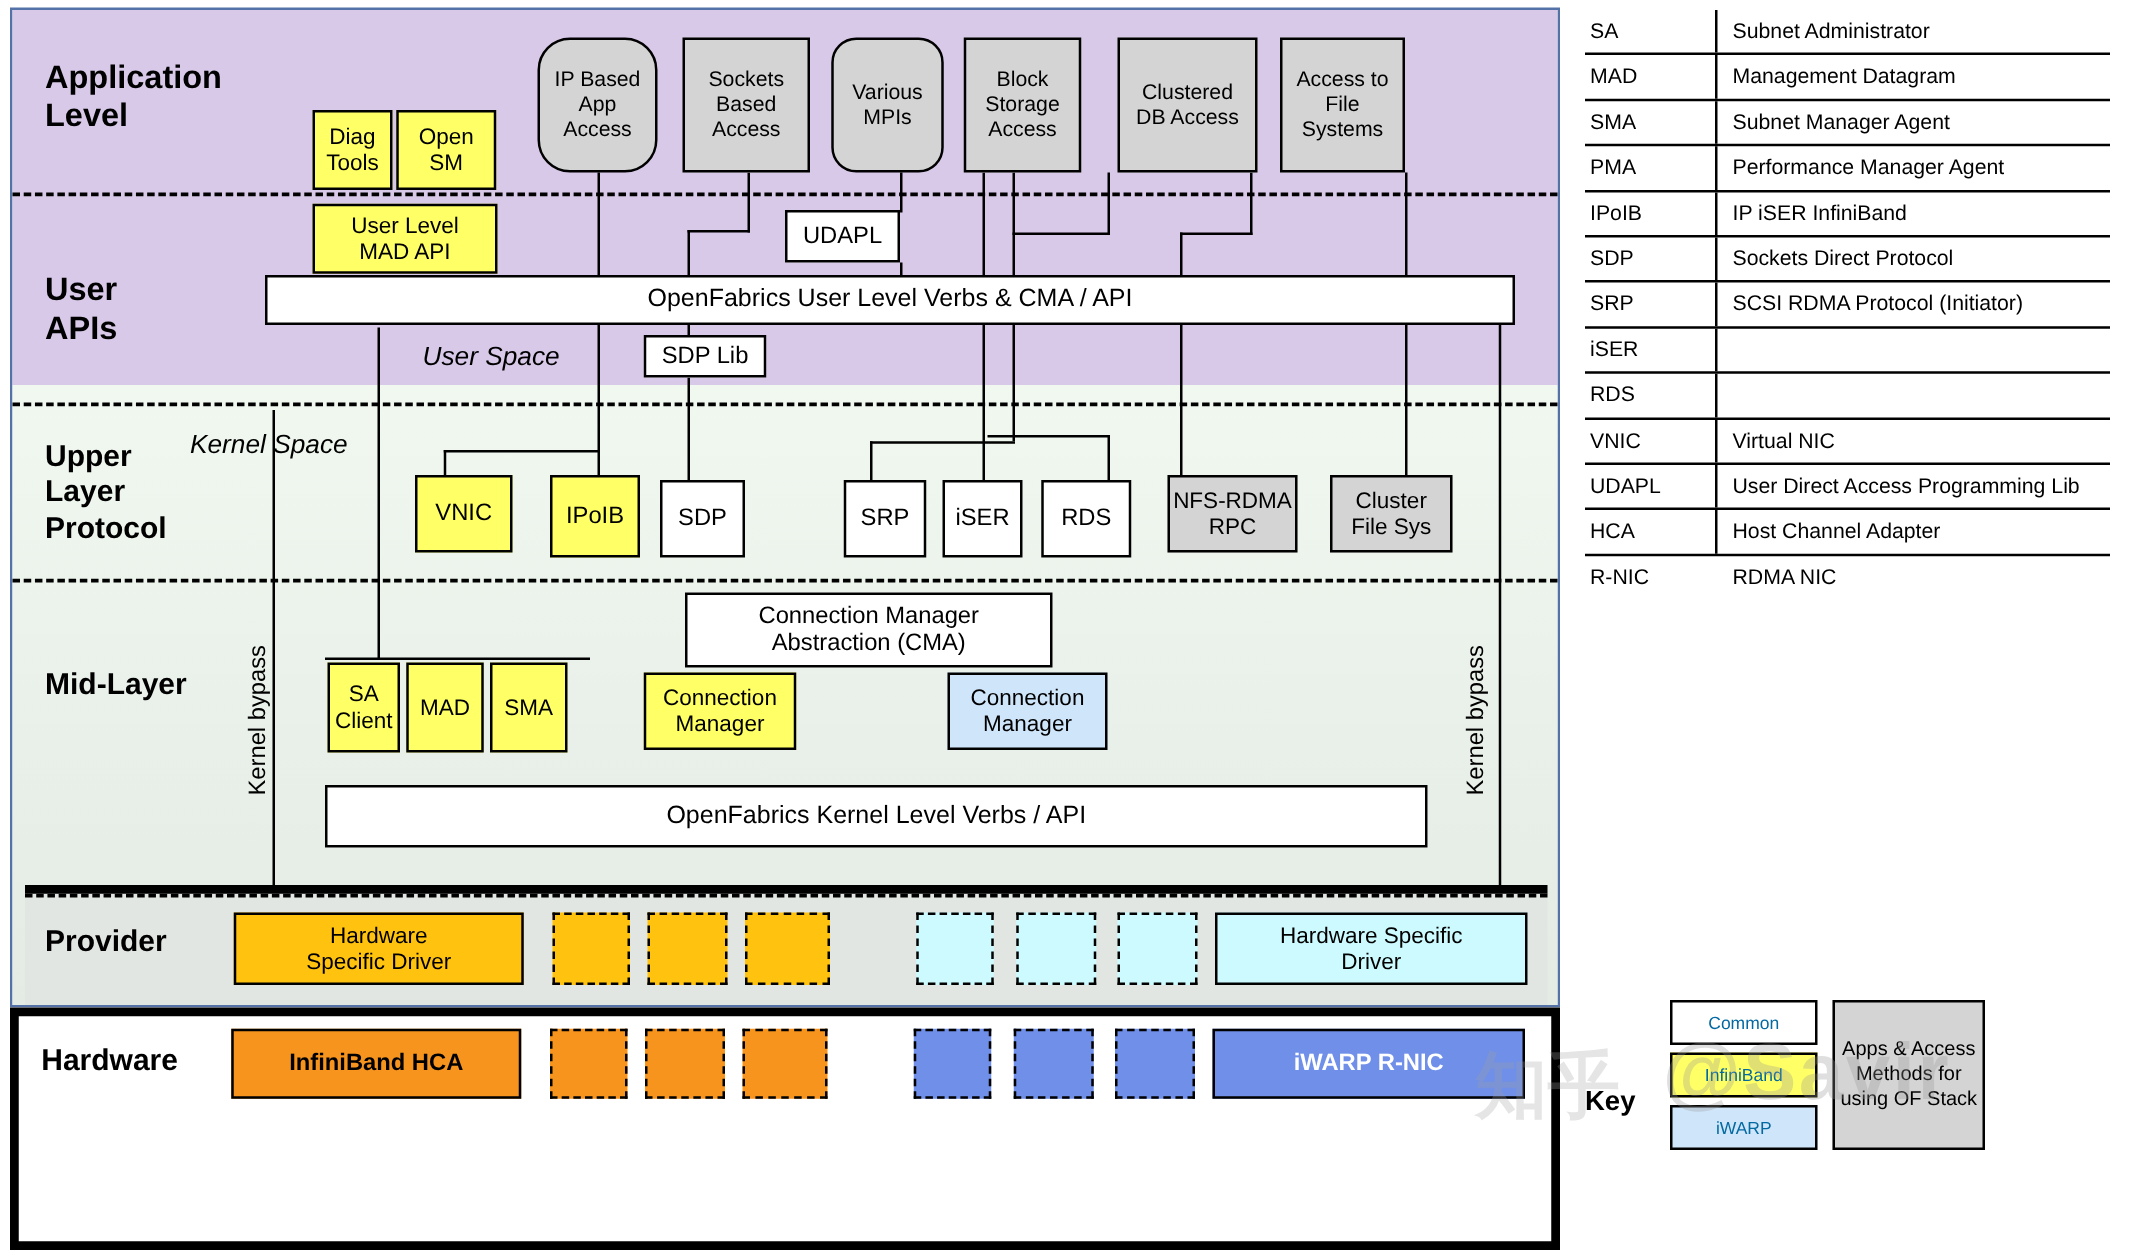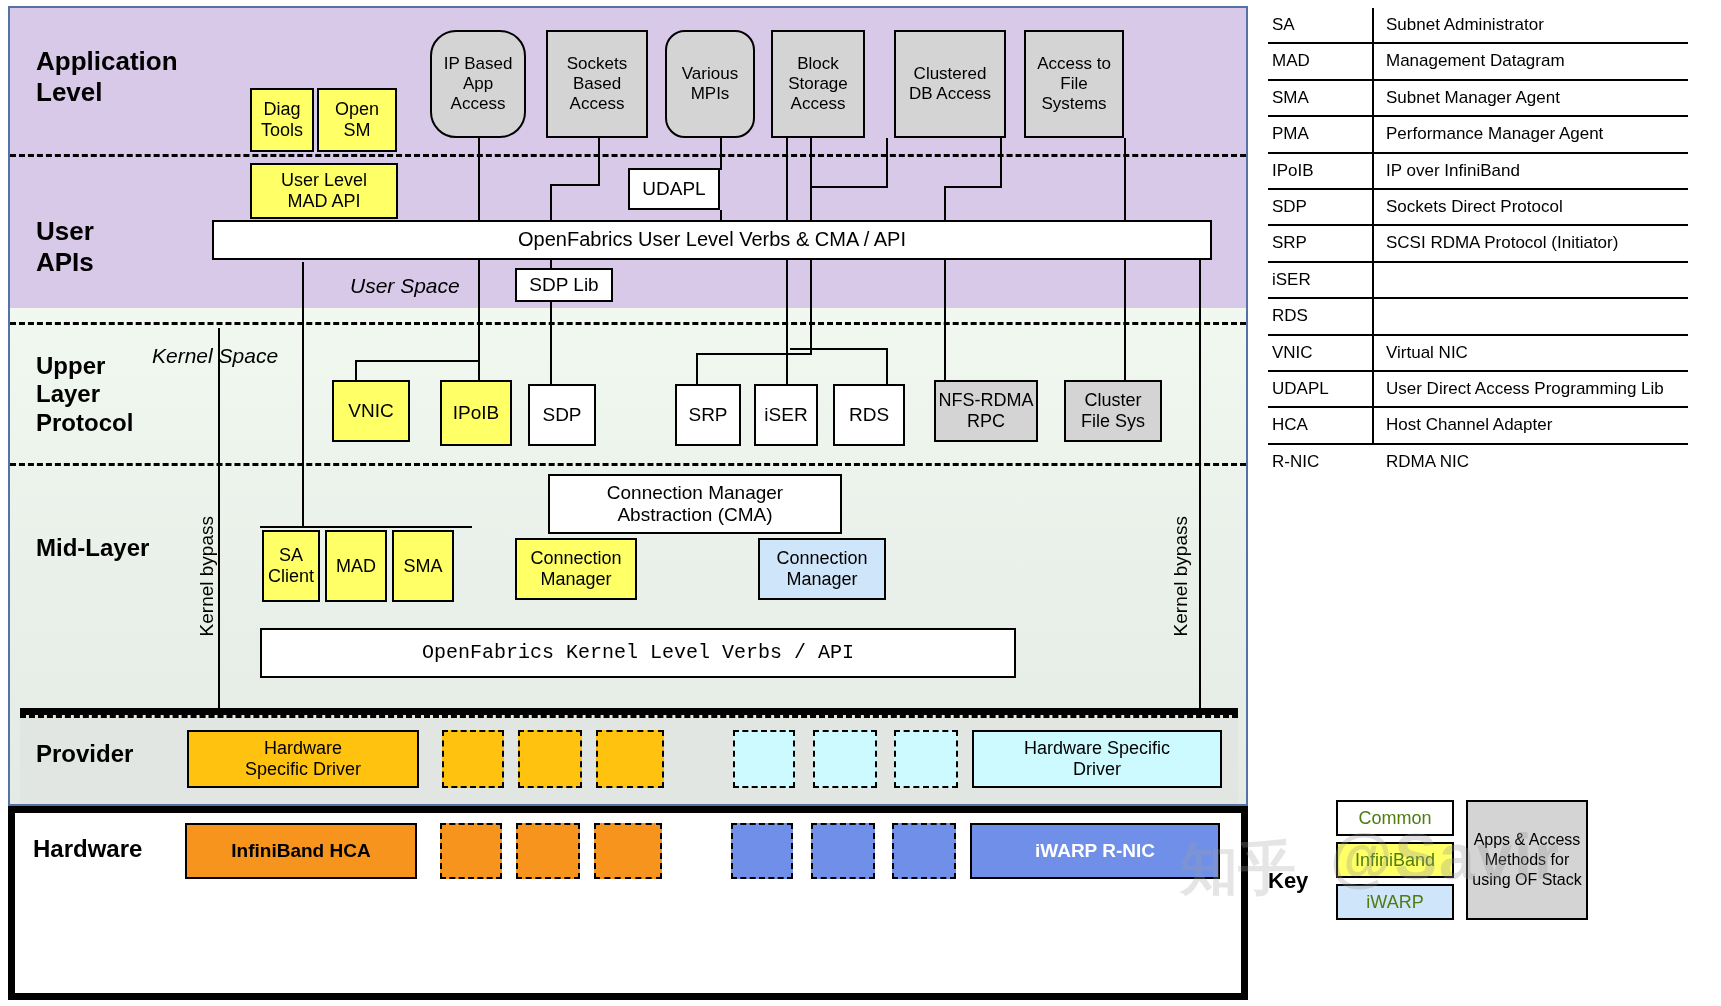--- a/index.html
+++ b/index.html
@@ -53,21 +53,21 @@
   .lrow{display:flex;border-bottom:2px solid #000;}
   .lrow:last-child{border-bottom:none;align-items:flex-end;}
   .lterm{width:96px;padding:7px 4px 7px 4px;font-size:17px;color:#000;line-height:1.2;}
   .lsep{width:2px;background:#000;}
   .ldef{flex:1;padding:7px 4px 7px 12px;font-size:17px;color:#000;line-height:1.2;}
 
   
   .keyblock{position:absolute;left:1268px;top:780px;width:430px;height:220px;}
   .key-label{position:absolute;left:0px;top:88px;font-size:22px;font-weight:bold;color:#000;}
   .key-sw{position:absolute;box-sizing:border-box;border:2px solid #000;
-      display:flex;align-items:center;justify-content:center;font-size:18px;color:#4d7c0f;}
+      display:flex;align-items:center;justify-content:center;font-size:14px;color:#0369a1;}
   .key-note{position:absolute;left:240px;top:50px;width:118px;height:152px;
       box-sizing:border-box;border:2px solid #000;background:#d4d4d4;
       display:flex;align-items:center;justify-content:center;text-align:center;
       font-size:16px;line-height:1.25;color:#000;}
 
   
   .wm{position:absolute;left:1330px;top:820px;font-size:64px;color:rgba(150,150,150,0.30);
       font-weight:bold;letter-spacing:2px;pointer-events:none;user-select:none;}
   .wm2{position:absolute;left:1180px;top:830px;font-size:58px;color:rgba(160,160,160,0.28);
       font-weight:bold;pointer-events:none;user-select:none;}
@@ -90,21 +90,21 @@
 
     <div class="band-label" style="left:26px;top:38px;font-size:26px;white-space:pre;">Application
 Level</div>
     <div class="band-label" style="left:26px;top:208px;font-size:26px;white-space:pre;">User
 APIs</div>
     <div class="band-label" style="left:26px;top:344px;font-size:24px;white-space:pre;">Upper
 Layer
 Protocol</div>
     <div class="band-label" style="left:26px;top:526px;font-size:24px;white-space:pre;">Mid-Layer</div>
 
-    <div style="position:absolute;left:340px;top:266px;font-size:21px;color:#000;" class="ital">User Space</div>
+    <div style="position:absolute;left:328px;top:266px;font-size:21px;color:#000;" class="ital">User Space</div>
     <div style="position:absolute;left:142px;top:336px;font-size:21px;color:#000;" class="ital">Kernel Space</div>
 
     <div class="ln lnv" style="left:208px;top:320px;height:400px;"></div>
     <div class="ln lnv" style="left:1189px;top:212px;height:508px;"></div>
     <div class="vtext" style="position:absolute;left:186px;top:508px;font-size:19px;color:#000;">Kernel bypass</div>
     <div class="vtext" style="position:absolute;left:1160px;top:508px;font-size:19px;color:#000;">Kernel bypass</div>
 
     <div class="ln lnv" style="left:292px;top:254px;height:66px;"></div>
     <div class="ln lnv" style="left:292px;top:320px;height:200px;"></div>
     <div class="ln lnh" style="left:250px;top:518px;width:212px;"></div>
@@ -184,21 +184,21 @@
     <div class="box yellow" style="left:252px;top:522px;width:58px;height:72px;font-size:18px;white-space:pre;">SA
 Client</div>
     <div class="box yellow" style="left:315px;top:522px;width:62px;height:72px;font-size:18px;white-space:pre;">MAD</div>
     <div class="box yellow" style="left:382px;top:522px;width:62px;height:72px;font-size:18px;white-space:pre;">SMA</div>
 
     <div class="box yellow" style="left:505px;top:530px;width:122px;height:62px;font-size:18px;white-space:pre;">Connection
 Manager</div>
     <div class="box blue" style="left:748px;top:530px;width:128px;height:62px;font-size:18px;white-space:pre;">Connection
 Manager</div>
 
-    <div class="box white" style="left:250px;top:620px;width:756px;height:50px;font-size:20px;font-family:Liberation Mono, monospace;">OpenFabrics Kernel Level Verbs / API</div>
+    <div class="box white" style="left:250px;top:620px;width:882px;height:50px;font-size:20px;">OpenFabrics Kernel Level Verbs / API</div>
 
     <div class="provider-strip">
       <div class="prov-dash"></div>
     </div>
     <div class="band-label" style="left:26px;top:732px;font-size:24px;">Provider</div>
 
     <div class="box amber" style="left:177px;top:722px;width:232px;height:58px;font-size:18px;white-space:pre;">Hardware
 Specific Driver</div>
     <div class="box amber dashed" style="left:432px;top:722px;width:62px;height:58px;"></div>
     <div class="box amber dashed" style="left:508px;top:722px;width:64px;height:58px;"></div>
@@ -243,21 +243,21 @@
       <div class="ldef">Subnet Manager Agent</div>
     </div>
     <div class="lrow">
       <div class="lterm">PMA</div>
       <div class="lsep"></div>
       <div class="ldef">Performance Manager Agent</div>
     </div>
     <div class="lrow">
       <div class="lterm">IPoIB</div>
       <div class="lsep"></div>
-      <div class="ldef">IP over InfiniBand</div>
+      <div class="ldef">IP iSER InfiniBand</div>
     </div>
     <div class="lrow">
       <div class="lterm">SDP</div>
       <div class="lsep"></div>
       <div class="ldef">Sockets Direct Protocol</div>
     </div>
     <div class="lrow">
       <div class="lterm">SRP</div>
       <div class="lsep"></div>
       <div class="ldef">SCSI RDMA Protocol (Initiator)</div>

